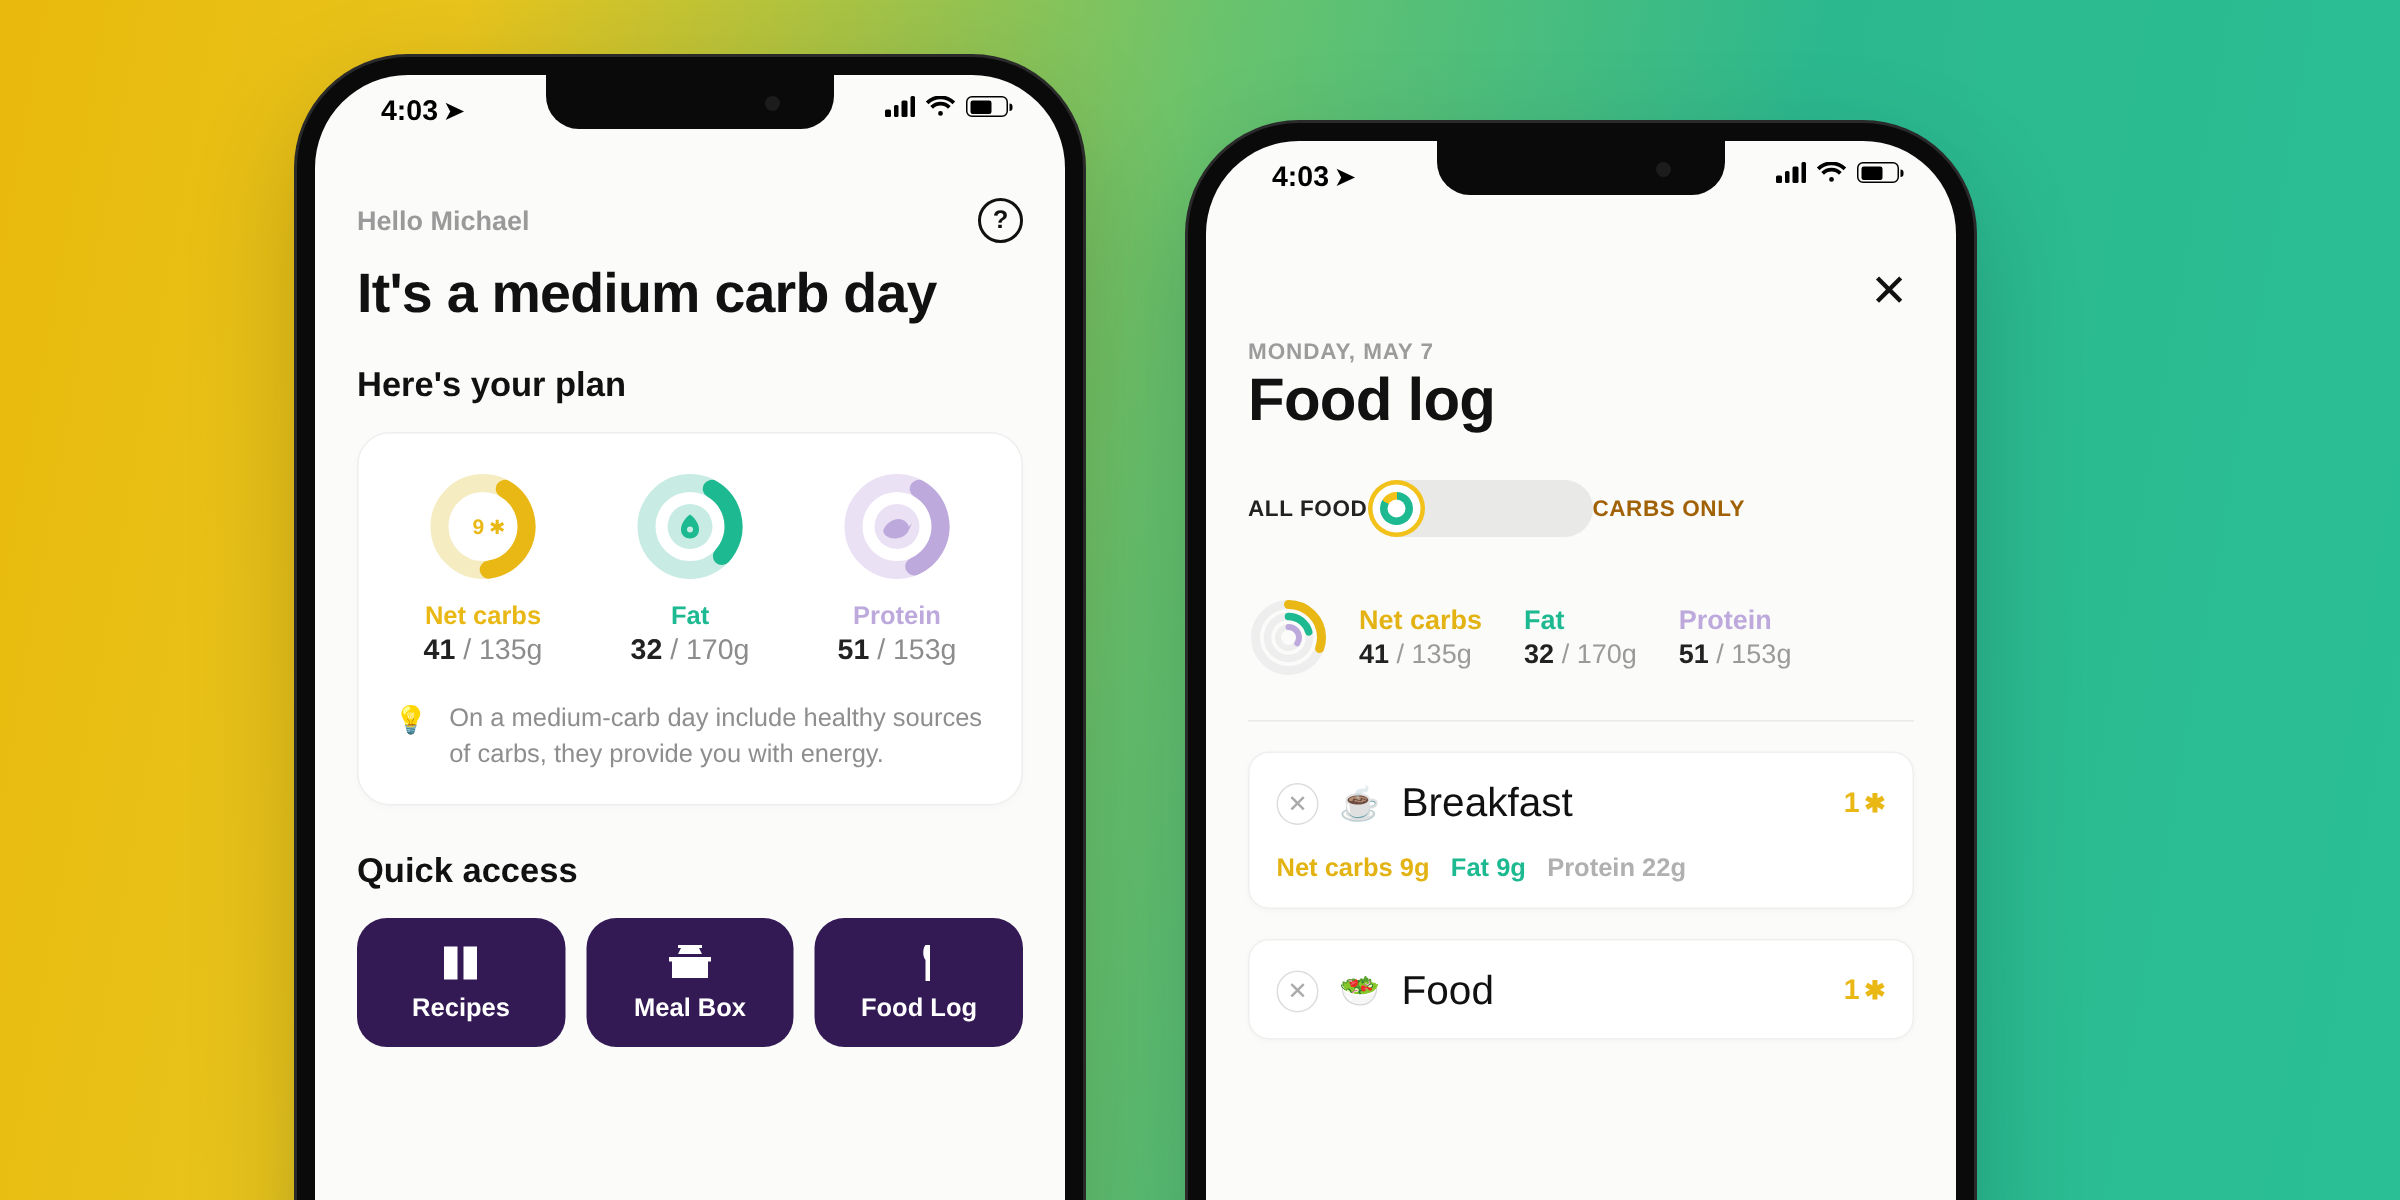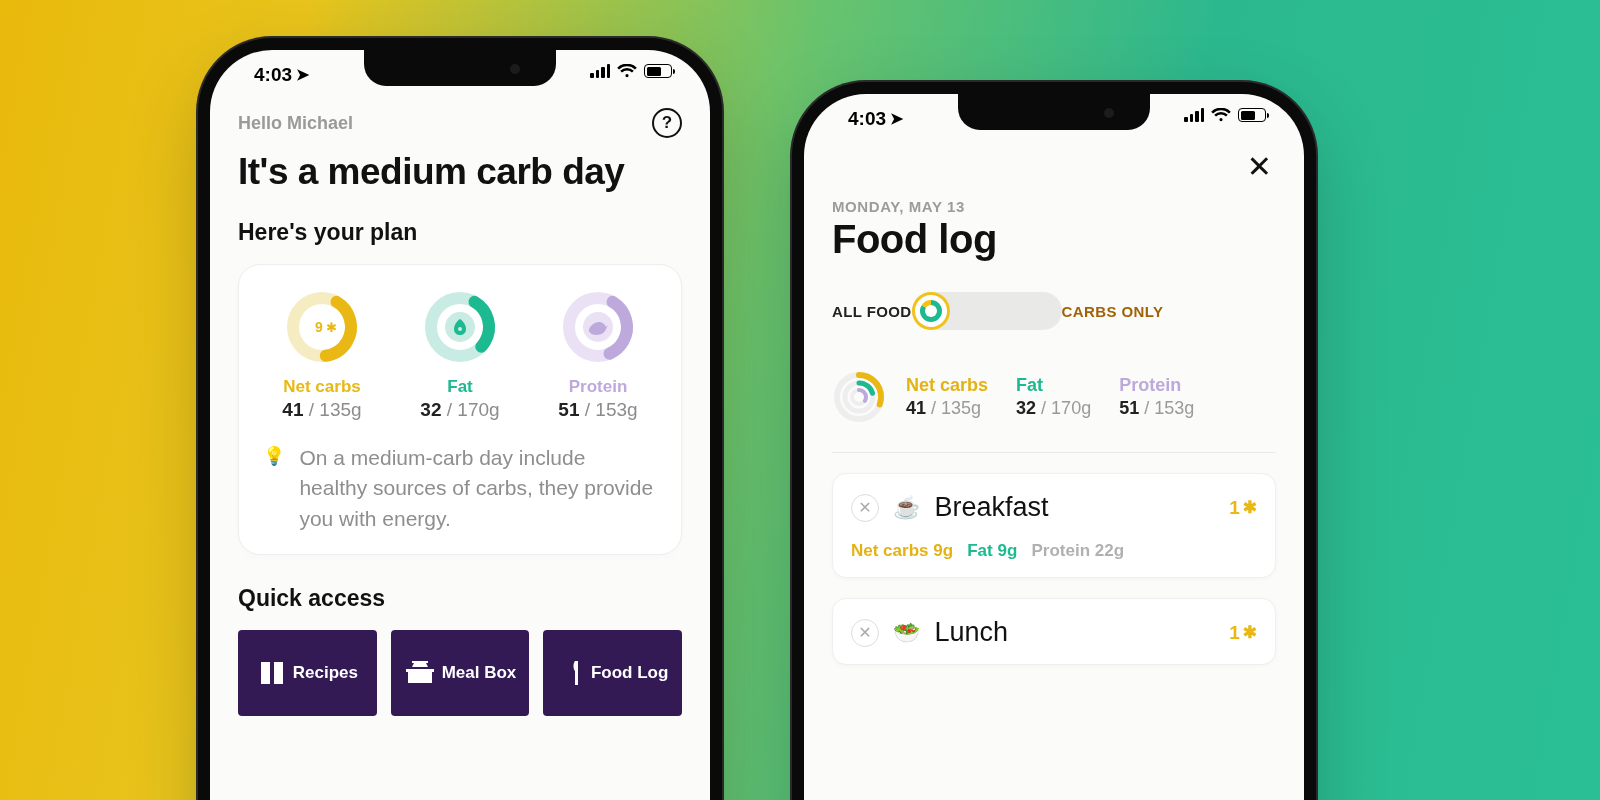--- a/index.html
+++ b/index.html
@@ -60,42 +60,42 @@
   .sig-bars span:nth-child(1){height:5px}
   .sig-bars span:nth-child(2){height:8px}
   .sig-bars span:nth-child(3){height:11px}
   .sig-bars span:nth-child(4){height:14px}
   .wifi-icon svg{display:block}
   .batt { width:28px; height:14px; border:1.6px solid #000; border-radius:4px; position:relative;}
   .batt::after{content:"";position:absolute;right:-4px;top:3.5px;width:2.5px;height:5px;background:#000;border-radius:0 2px 2px 0;}
   .batt-fill{position:absolute;left:1.5px;top:1.5px;bottom:1.5px;width:55%;background:#000;border-radius:1.5px;}
 
   
-  .screen { padding: 0 28px; color:#111;}
+  .screen { padding: 0 28px; color:#111;margin-top:28px;}
   .greet-row{display:flex;justify-content:space-between;align-items:center;margin-top:4px;}
   .greeting{color:#9a9a9a;font-weight:600;font-size:18px;}
   .help-btn{width:30px;height:30px;border-radius:50%;border:2.4px solid #111;display:flex;align-items:center;justify-content:center;font-weight:700;font-size:17px;color:#111;}
   .headline{font-size:37px;font-weight:700;letter-spacing:-.5px;margin-top:14px;line-height:1.1;}
   .subhead{font-size:23px;font-weight:700;margin-top:26px;}
   .plan-card{margin-top:18px;background:#fff;border:1px solid #eee;border-radius:22px;padding:22px 14px 20px;box-shadow:0 2px 6px rgba(0,0,0,.02);}
   .macros{display:flex;justify-content:space-around;align-items:flex-start;}
   .macro{flex:1;text-align:center;}
   .ring{width:80px;height:80px;margin:0 auto 10px;}
   .macro-name{font-weight:700;font-size:17px;margin-bottom:2px;}
   .macro-name.carbs{color:#e9b814;}
   .macro-name.fat{color:#1db990;}
   .macro-name.protein{color:#bda9dc;}
   .macro-val{font-size:19px;font-weight:600;color:#222;}
   .macro-val .goal{color:#8c8c8c;font-weight:500;}
   .tip-row{display:flex;gap:14px;margin-top:22px;padding:0 10px;align-items:flex-start;}
   .bulb{color:#888;font-size:18px;flex:0 0 auto;margin-top:2px;}
-  .tip-text{color:#8e8e8e;font-size:21px;line-height:1.45;font-weight:500;}
+  .tip-text{color:#8e8e8e;font-size:17px;line-height:1.45;font-weight:500;}
   .qa-head{font-size:23px;font-weight:700;margin-top:30px;}
   .qa-row{display:flex;gap:14px;margin-top:18px;}
-  .qa-btn{flex:1;background:#341a55;color:#fff;border-radius:4px;height:86px;display:flex;flex-direction:row;align-items:center;justify-content:center;gap:6px;font-weight:700;font-size:17px;}
+  .qa-btn{flex:1;background:#341a55;color:#fff;border-radius:20px;height:86px;display:flex;flex-direction:column;align-items:center;justify-content:center;gap:6px;font-weight:700;font-size:17px;}
   .qa-btn svg{display:block;}
 
   
   .close-row{display:flex;justify-content:flex-end;padding:4px 4px 0 0;}
   .close-x{font-size:30px;font-weight:300;color:#111;line-height:1;}
   .date-label{color:#9c9c9c;font-weight:700;letter-spacing:.6px;font-size:15px;margin-top:16px;}
   .fl-title{font-size:40px;font-weight:700;letter-spacing:-.5px;margin-top:2px;}
   .toggle-row{display:flex;align-items:center;margin-top:30px;}
   .tog-label{font-weight:700;font-size:15px;letter-spacing:.4px;}
   .tog-label.active{color:#222;}
@@ -269,21 +269,21 @@
       <span class="batt">
           <span class="batt-fill"></span>
         </span>
     </div>
   </div>
 
   <div class="screen">
     <div class="close-row">
       <div class="close-x">✕</div>
     </div>
-    <div class="date-label">MONDAY, MAY 13</div>
+    <div class="date-label">MONDAY, MAY 7</div>
     <div class="fl-title">Food log</div>
 
     <div class="toggle-row">
       <div class="tog-label active">ALL FOOD</div>
       <div class="switch">
         <div class="knob"></div>
       </div>
       <div class="tog-label inactive">CARBS ONLY</div>
     </div>
 
@@ -333,21 +333,21 @@
         <span class="mm-fat">Fat 9g</span>&nbsp;&nbsp;
         <span class="mm-protein">Protein 22g</span>
       </div>
     </div>
 
     <div class="meal-card">
       <div class="meal-head">
         <div class="meal-left">
           <div class="del-btn">✕</div>
           <div class="meal-icon">🥗</div>
-          <div class="meal-name">Lunch</div>
+          <div class="meal-name">Food</div>
         </div>
         <div class="meal-count">
           <span>1</span>
             <span class="grain">✱</span>
         </div>
       </div>
     </div>
   </div>
 </div>
 

